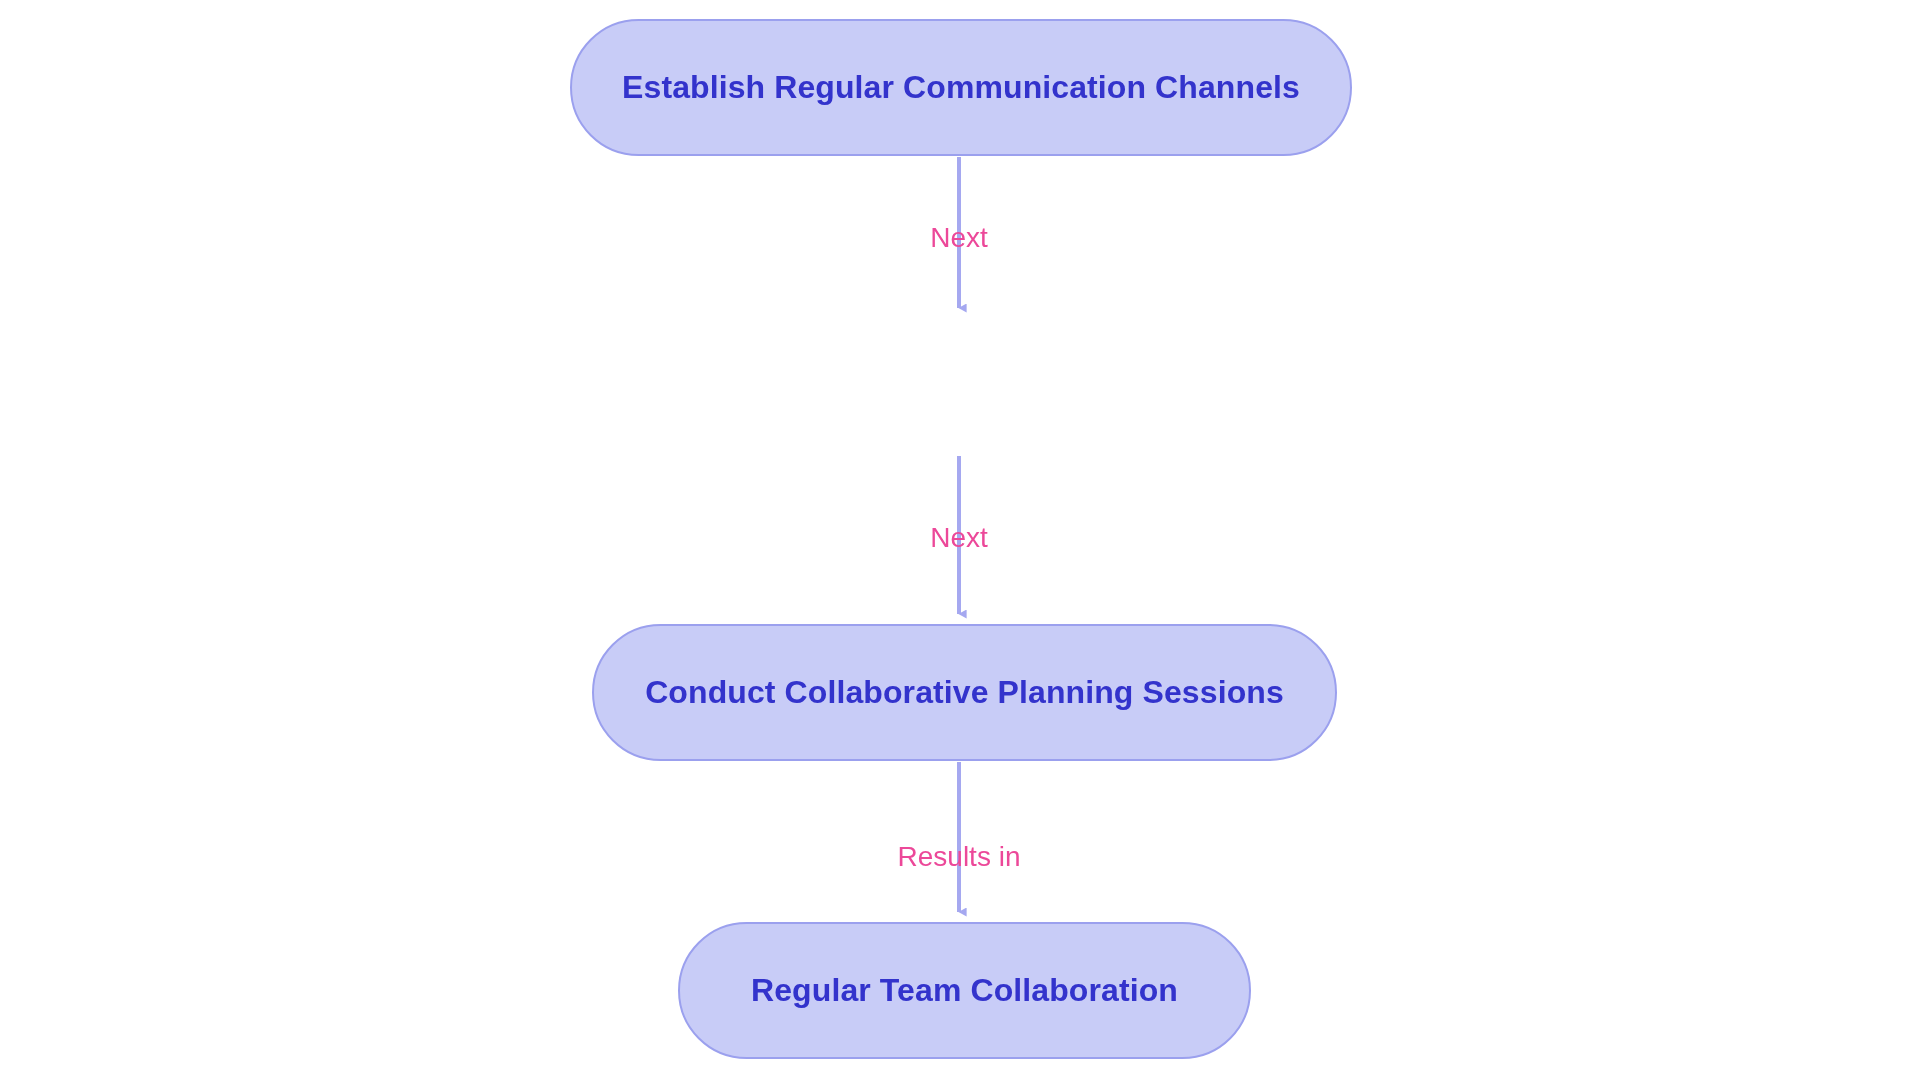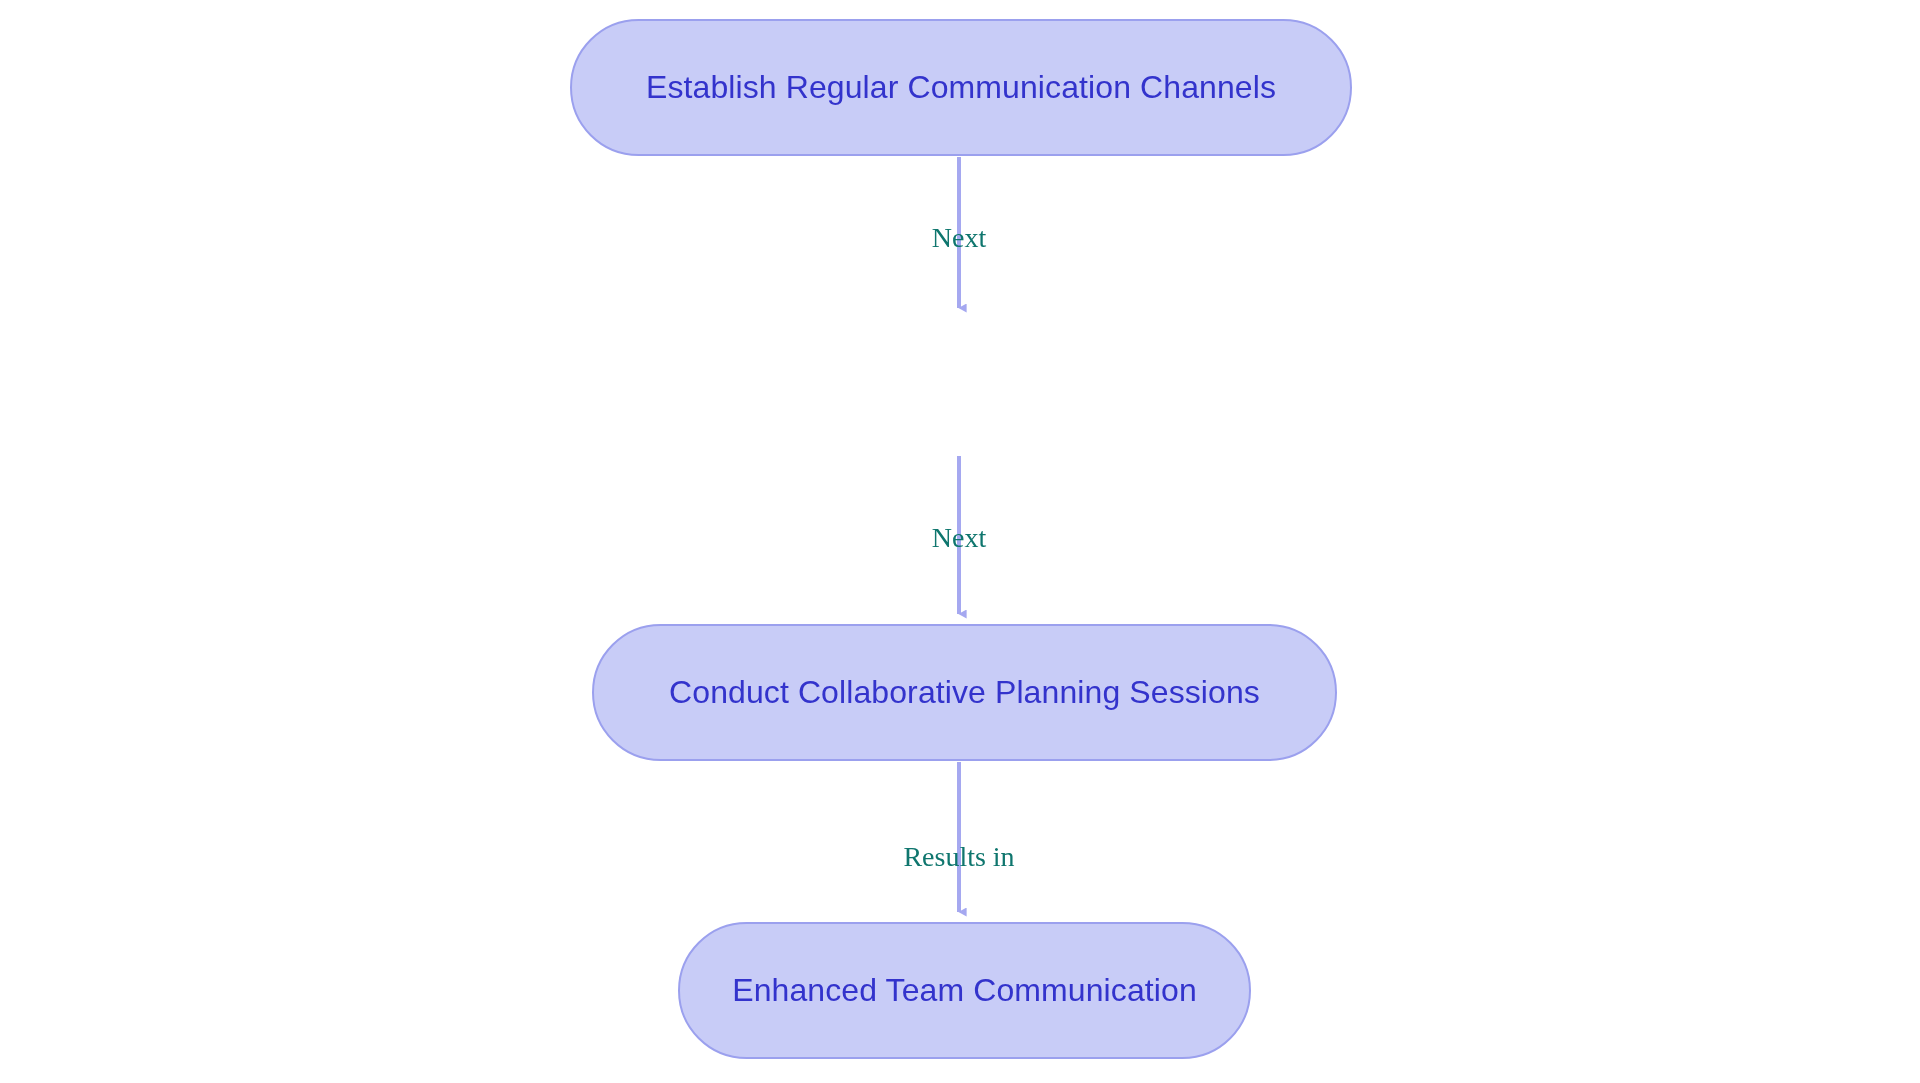--- a/index.html
+++ b/index.html
@@ -40,21 +40,21 @@
     align-items: center;
     justify-content: center;
     background: #c8ccf7;
     border: 2px solid #9ba0ee;
     border-radius: 999px;
     z-index: 2;
   }
   .node-label {
     color: #3333cc;
     font-family: "Liberation Sans", "DejaVu Sans", sans-serif;
-    font-weight: 400;
+    font-weight: 700;
     white-space: nowrap;
     letter-spacing: 0.1px;
   }
 
   #node-establish-communication {
     left: 570px;  top: 19px;
     width: 782px; height: 137px;
   }
   #node-establish-communication .node-label { font-size: 32px; }
 
@@ -72,22 +72,22 @@
 
   #node-enhanced-collaboration {
     left: 678px;  top: 922px;
     width: 573px; height: 137px;
   }
   #node-enhanced-collaboration .node-label { font-size: 32px; }
 
   
   .edge-label {
     position: absolute;
-    color: #0f766e;
-    font-family: Liberation Serif, serif;
+    color: #ec4899;
+    font-family: Liberation Sans, sans-serif;
     font-size: 28px;
     font-weight: 400;
     white-space: nowrap;
     background: transparent;
     z-index: 3;
     transform: translate(-50%, -50%);
   }
   #edge-label-1 { left: 959px; top: 238px; }
   #edge-label-2 { left: 959px; top: 538px; }
   #edge-label-3 { left: 959px; top: 857px; }
@@ -120,21 +120,21 @@
   <div id="node-establish-communication" class="node">
     <span class="node-label">Establish Regular Communication Channels</span>
   </div>
 
 
   <div id="node-planning-sessions" class="node">
     <span class="node-label">Conduct Collaborative Planning Sessions</span>
   </div>
 
   <div id="node-enhanced-collaboration" class="node">
-    <span class="node-label">Enhanced Team Communication</span>
+    <span class="node-label">Regular Team Collaboration</span>
   </div>
 
   <span id="edge-label-1" class="edge-label">Next</span>
 
   <span id="edge-label-2" class="edge-label">Next</span>
 
   <span id="edge-label-3" class="edge-label">Results in</span>
 
 </div>
 

